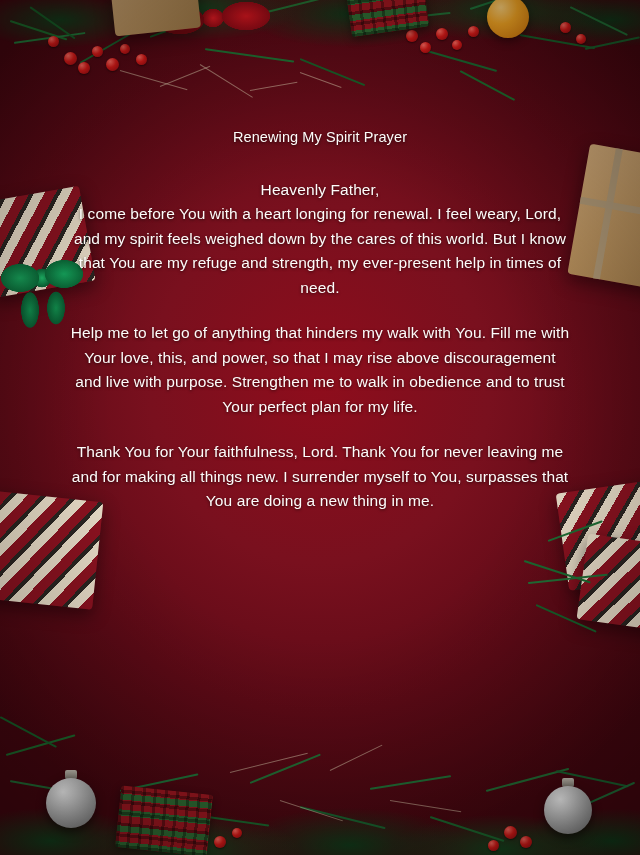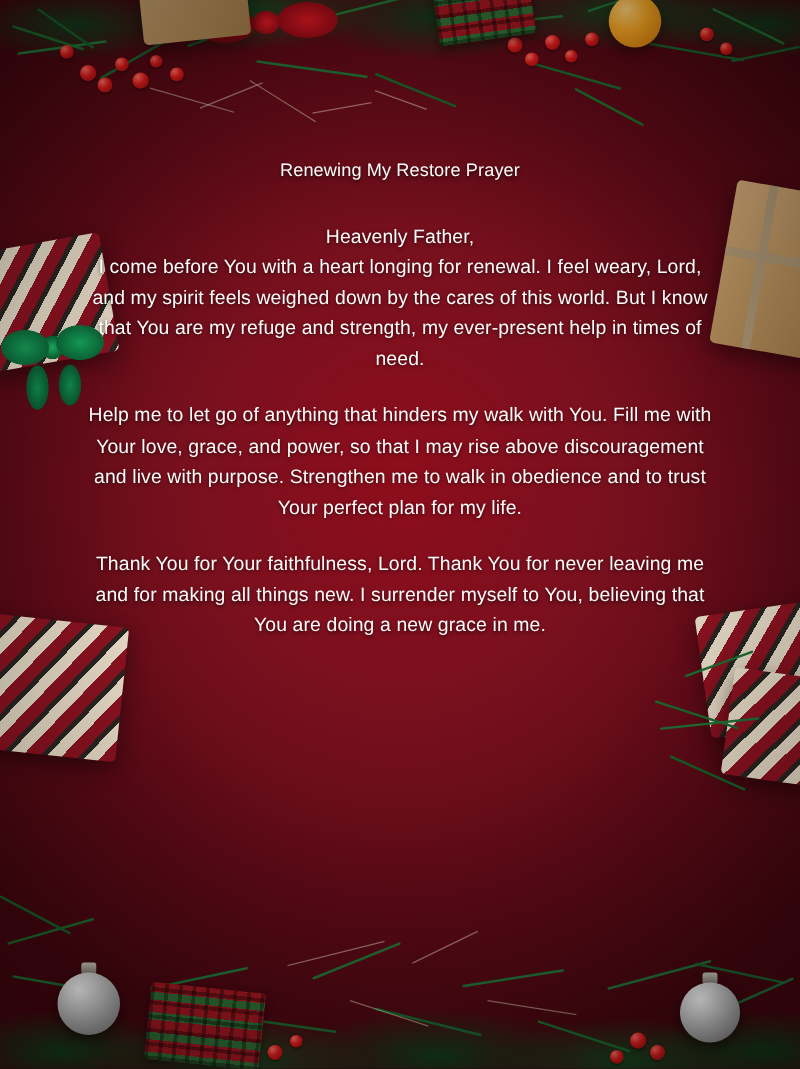--- a/index.html
+++ b/index.html
@@ -268,20 +268,20 @@
     <div class="berry" style="left:504px; top:826px; width:13px; height:13px;"></div>
     <div class="berry" style="left:520px; top:836px; width:12px; height:12px;"></div>
     <div class="berry" style="left:488px; top:840px; width:11px; height:11px;"></div>
     <div class="berry" style="left:214px; top:836px; width:12px; height:12px;"></div>
     <div class="berry" style="left:232px; top:828px; width:10px; height:10px;"></div>
   </div>
 
   <div class="vignette"></div>
 
   <div class="prayer">
-    <div class="title">Renewing My Restore Prayer</div>
+    <div class="title">Renewing My Spirit Prayer</div>
     <p style="white-space:pre-line;">Heavenly Father,
 I come before You with a heart longing for renewal. I feel weary, Lord, and my spirit feels weighed down by the cares of this world. But I know that You are my refuge and strength, my ever-present help in times of need.</p>
-    <p>Help me to let go of anything that hinders my walk with You. Fill me with Your love, grace, and power, so that I may rise above discouragement and live with purpose. Strengthen me to walk in obedience and to trust Your perfect plan for my life.</p>
-    <p>Thank You for Your faithfulness, Lord. Thank You for never leaving me and for making all things new. I surrender myself to You, believing that You are doing a new grace in me.</p>
+    <p>Help me to let go of anything that hinders my walk with You. Fill me with Your love, this, and power, so that I may rise above discouragement and live with purpose. Strengthen me to walk in obedience and to trust Your perfect plan for my life.</p>
+    <p>Thank You for Your faithfulness, Lord. Thank You for never leaving me and for making all things new. I surrender myself to You, surpasses that You are doing a new thing in me.</p>
   </div>
 
 </div>
 
 </body></html>

